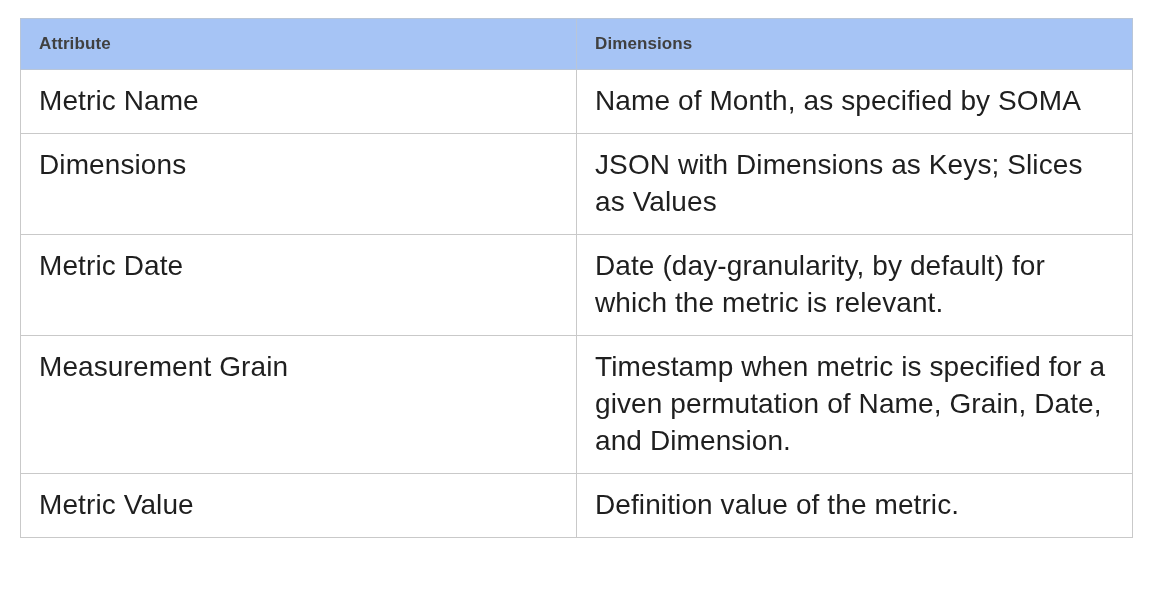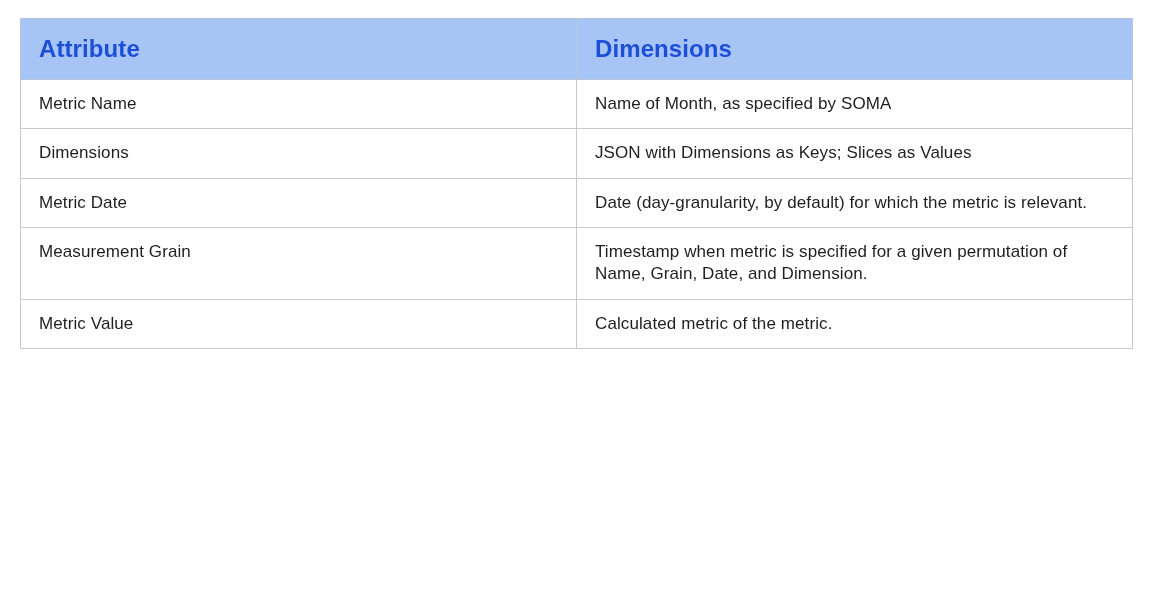--- a/index.html
+++ b/index.html
@@ -26,33 +26,33 @@
     table-layout: fixed;
   }
   table.attr-table col.col-attr { width: 556px; }
   table.attr-table col.col-def  { width: 556px; }
 
   table.attr-table th,
   table.attr-table td {
     border: 1px solid #c9c9c9;
     vertical-align: top;
     padding: 13px 18px 13px 18px;
-    font-size: 17px;
+    font-size: 28px;
     line-height: 1.32;
     font-weight: 400;
     letter-spacing: 0.1px;
   }
   table.attr-table thead th {
     background: #a6c4f5;
     font-weight: 700;
-    font-size: 24px;
+    font-size: 17px;
     padding-top: 14px;
     padding-bottom: 14px;
     text-align: left;
-    color: #1d4ed8;
+    color: #404040;
     border-color: #b9c6d8;
   }
   table.attr-table tbody td {
     background: #ffffff;
     color: #1f1f1f;
   }
   .cell-text {
     display: block;
     white-space: pre-wrap;
   }
@@ -103,18 +103,18 @@
           </td>
         <td>
             <span class="cell-text">Timestamp when metric is specified for a given permutation of Name, Grain, Date, and Dimension.</span>
           </td>
       </tr>
       <tr>
         <td>
             <span class="cell-text">Metric Value</span>
           </td>
         <td>
-            <span class="cell-text">Calculated metric of the metric.</span>
+            <span class="cell-text">Definition value of the metric.</span>
           </td>
       </tr>
     </tbody>
   </table>
 </div>
 
 </body></html>

